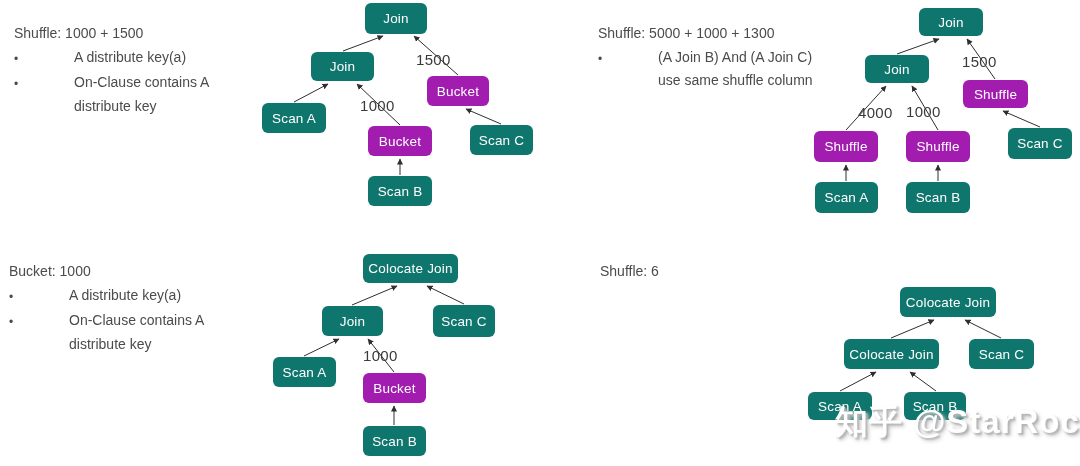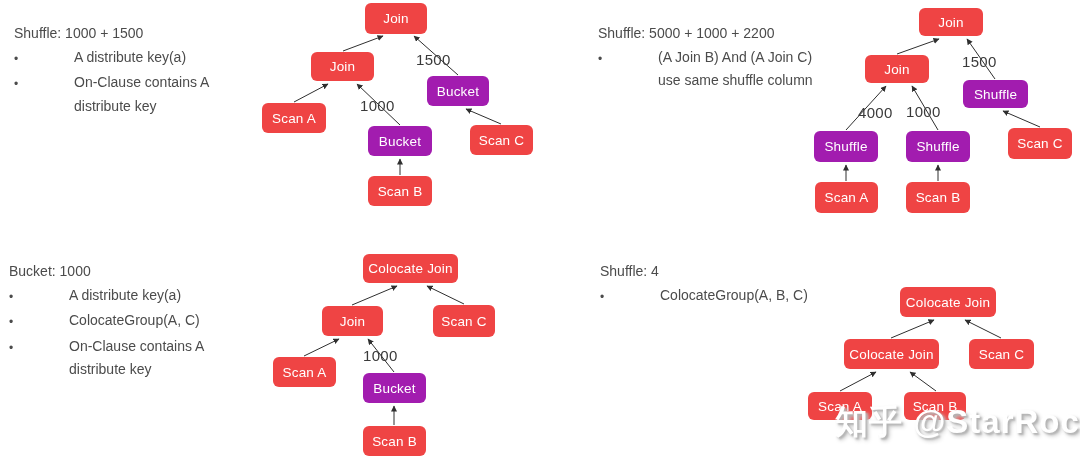--- a/index.html
+++ b/index.html
@@ -6,21 +6,21 @@
   .stage{
     position:relative;width:1080px;height:466px;background:#ffffff;
     font-family:"Liberation Sans","DejaVu Sans",sans-serif;overflow:hidden;
   }
   .edges{position:absolute;left:0;top:0;width:1080px;height:466px;pointer-events:none;}
   .node{
     position:absolute;display:flex;align-items:center;justify-content:center;
     border-radius:6px;color:#ffffff;font-size:13.5px;letter-spacing:.2px;
     white-space:nowrap;
   }
-  .gray{background:#ef4444;}
+  .gray{background:#0f766e;}
   .teal{background:#a21caf;}
   .desc{position:absolute;color:#4b4b4b;font-size:14px;line-height:23.5px;}
   .desc-title{margin-bottom:0;}
   .bullet{display:flex;}
   .bullet::before{content:"•";font-size:12px;width:13px;flex:0 0 13px;padding-top:2px;color:#4b4b4b;}
   .btext{white-space:pre-line;margin-left:47px;}
   .elabel{position:absolute;font-size:15px;color:#3a3a3a;letter-spacing:.3px;}
   .watermark{
     position:absolute;left:835px;top:400px;font-size:33px;color:#ffffff;
     letter-spacing:1px;white-space:nowrap;
@@ -84,21 +84,21 @@
   <div class="node gray" style="left:311px;top:52px;width:63px;height:29px;">Join</div>
   <div class="node teal" style="left:427px;top:76px;width:62px;height:30px;">Bucket</div>
   <div class="node gray" style="left:262px;top:103px;width:64px;height:30px;">Scan A</div>
   <div class="node teal" style="left:368px;top:126px;width:64px;height:30px;">Bucket</div>
   <div class="node gray" style="left:470px;top:125px;width:63px;height:30px;">Scan C</div>
   <div class="node gray" style="left:368px;top:176px;width:64px;height:30px;">Scan B</div>
   <div class="elabel" style="left:416px;top:51px;">1500</div>
   <div class="elabel" style="left:360px;top:97px;">1000</div>
 
   <div class="desc" style="left:598px;top:22px;">
-    <div class="desc-title">Shuffle: 5000 + 1000 + 2200</div>
+    <div class="desc-title">Shuffle: 5000 + 1000 + 1300</div>
     <div class="bullet">
         <span class="btext">(A Join B) And (A Join C)
 use same shuffle column</span>
       </div>
   </div>
 
   <div class="node gray" style="left:919px;top:8px;width:64px;height:28px;">Join</div>
   <div class="node gray" style="left:865px;top:55px;width:64px;height:28px;">Join</div>
   <div class="node teal" style="left:963px;top:80px;width:65px;height:28px;">Shuffle</div>
   <div class="node teal" style="left:814px;top:131px;width:64px;height:31px;">Shuffle</div>
@@ -109,41 +109,35 @@
   <div class="elabel" style="left:962px;top:53px;">1500</div>
   <div class="elabel" style="left:858px;top:104px;">4000</div>
   <div class="elabel" style="left:906px;top:103px;">1000</div>
 
   <div class="desc" style="left:9px;top:260px;">
     <div class="desc-title">Bucket: 1000</div>
     <div class="bullet">
         <span class="btext">A distribute key(a)</span>
       </div>
     <div class="bullet">
-        <span class="btext">ColocateGroup(A, C)</span>
-      </div>
-    <div class="bullet">
         <span class="btext">On-Clause contains A
 distribute key</span>
       </div>
   </div>
 
   <div class="node gray" style="left:363px;top:254px;width:95px;height:29px;">Colocate Join</div>
   <div class="node gray" style="left:322px;top:306px;width:61px;height:30px;">Join</div>
   <div class="node gray" style="left:433px;top:305px;width:62px;height:32px;">Scan C</div>
   <div class="node gray" style="left:273px;top:357px;width:63px;height:30px;">Scan A</div>
   <div class="node teal" style="left:363px;top:373px;width:63px;height:30px;">Bucket</div>
   <div class="node gray" style="left:363px;top:426px;width:63px;height:30px;">Scan B</div>
   <div class="elabel" style="left:363px;top:347px;">1000</div>
 
   <div class="desc" style="left:600px;top:260px;">
-    <div class="desc-title">Shuffle: 4</div>
-    <div class="bullet">
-        <span class="btext">ColocateGroup(A, B, C)</span>
-      </div>
+    <div class="desc-title">Shuffle: 6</div>
   </div>
 
   <div class="node gray" style="left:900px;top:287px;width:96px;height:30px;">Colocate Join</div>
   <div class="node gray" style="left:844px;top:339px;width:95px;height:30px;">Colocate Join</div>
   <div class="node gray" style="left:969px;top:339px;width:65px;height:30px;">Scan C</div>
   <div class="node gray" style="left:808px;top:392px;width:64px;height:28px;">Scan A</div>
   <div class="node gray" style="left:904px;top:392px;width:62px;height:28px;">Scan B</div>
 
   <div class="watermark">知乎 @StarRocks</div>
 

